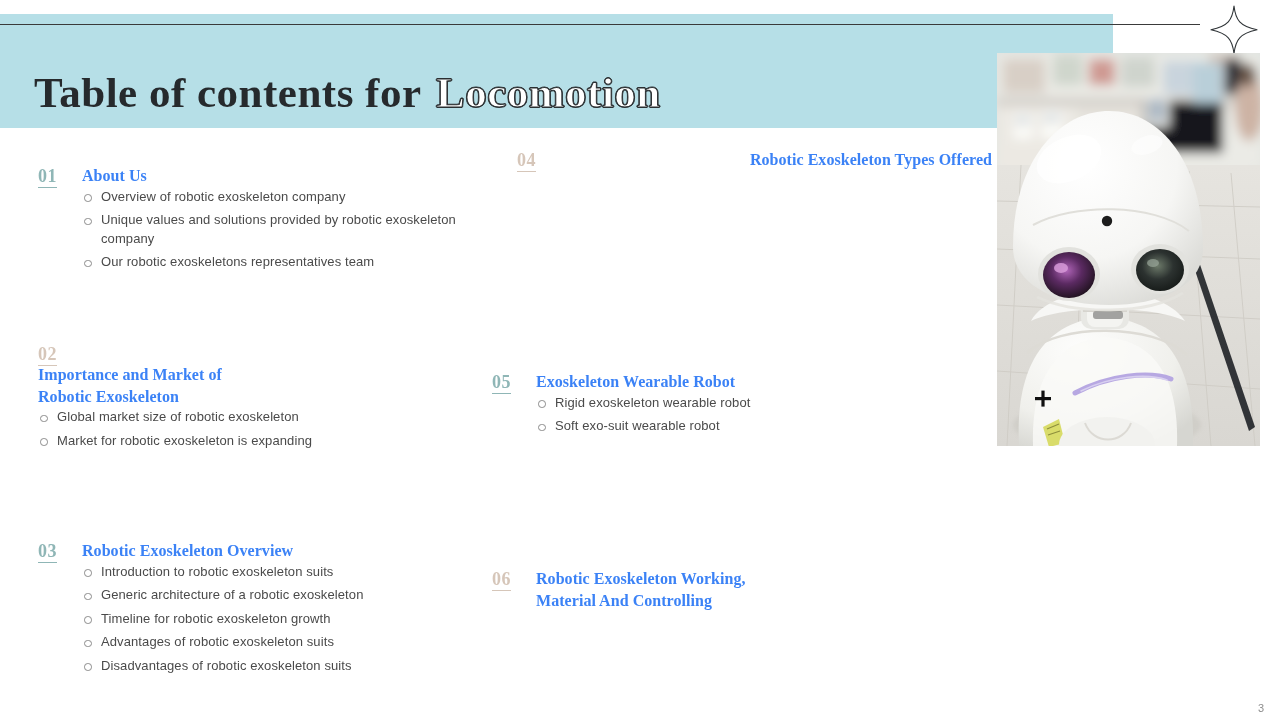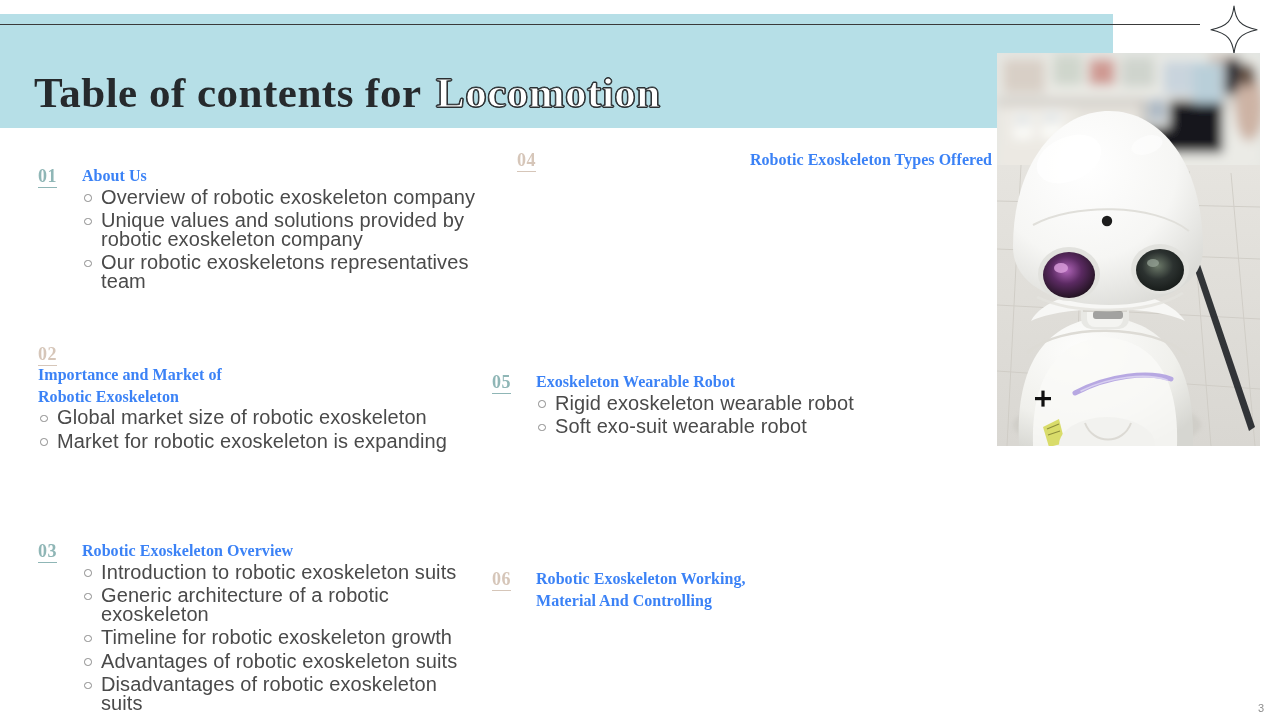--- a/index.html
+++ b/index.html
@@ -128,21 +128,21 @@
     letter-spacing: 0.05px;
     margin-bottom: 1px;
     white-space: pre-line;
   }
 
   .entry-list { list-style: none; margin: 0; padding: 0; }
 
   .entry-list li {
     position: relative;
     padding-left: 19px;
-    font-size: 20px;
+    font-size: 13px;
     line-height: 18.5px;
     color: #4a4a4a;
     margin-bottom: 5px;
     letter-spacing: 0.1px;
   }
 
   .entry-list li::before {
     content: "";
     position: absolute;
     left: 2px;

